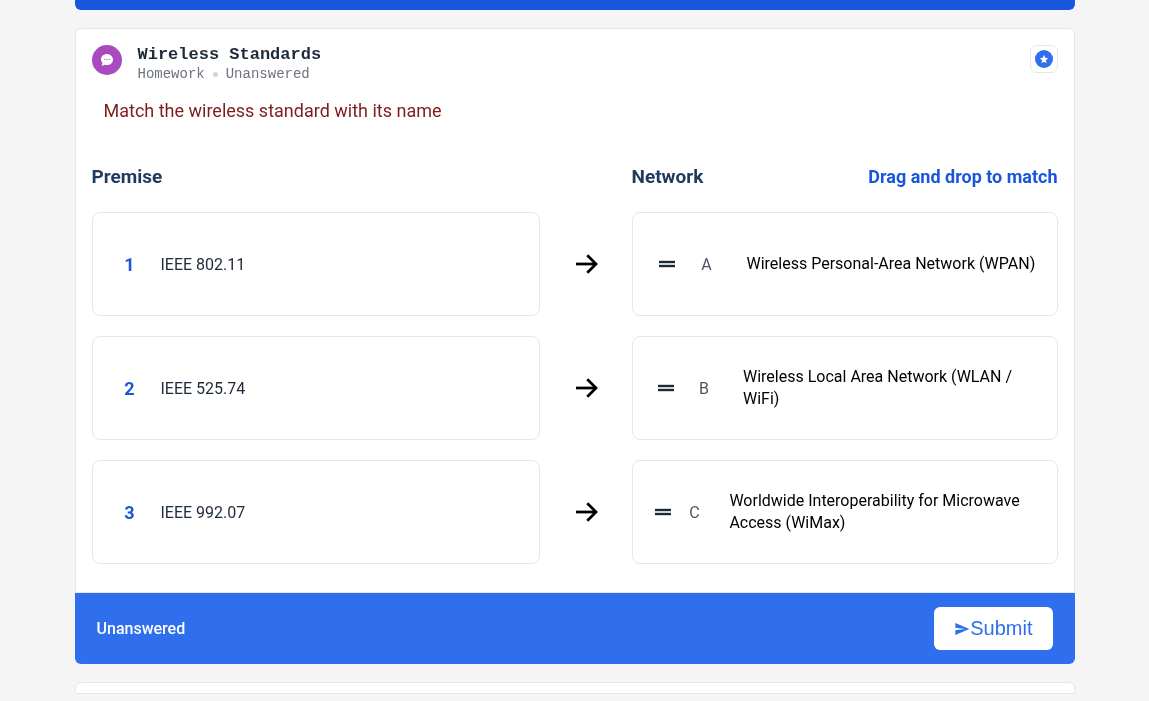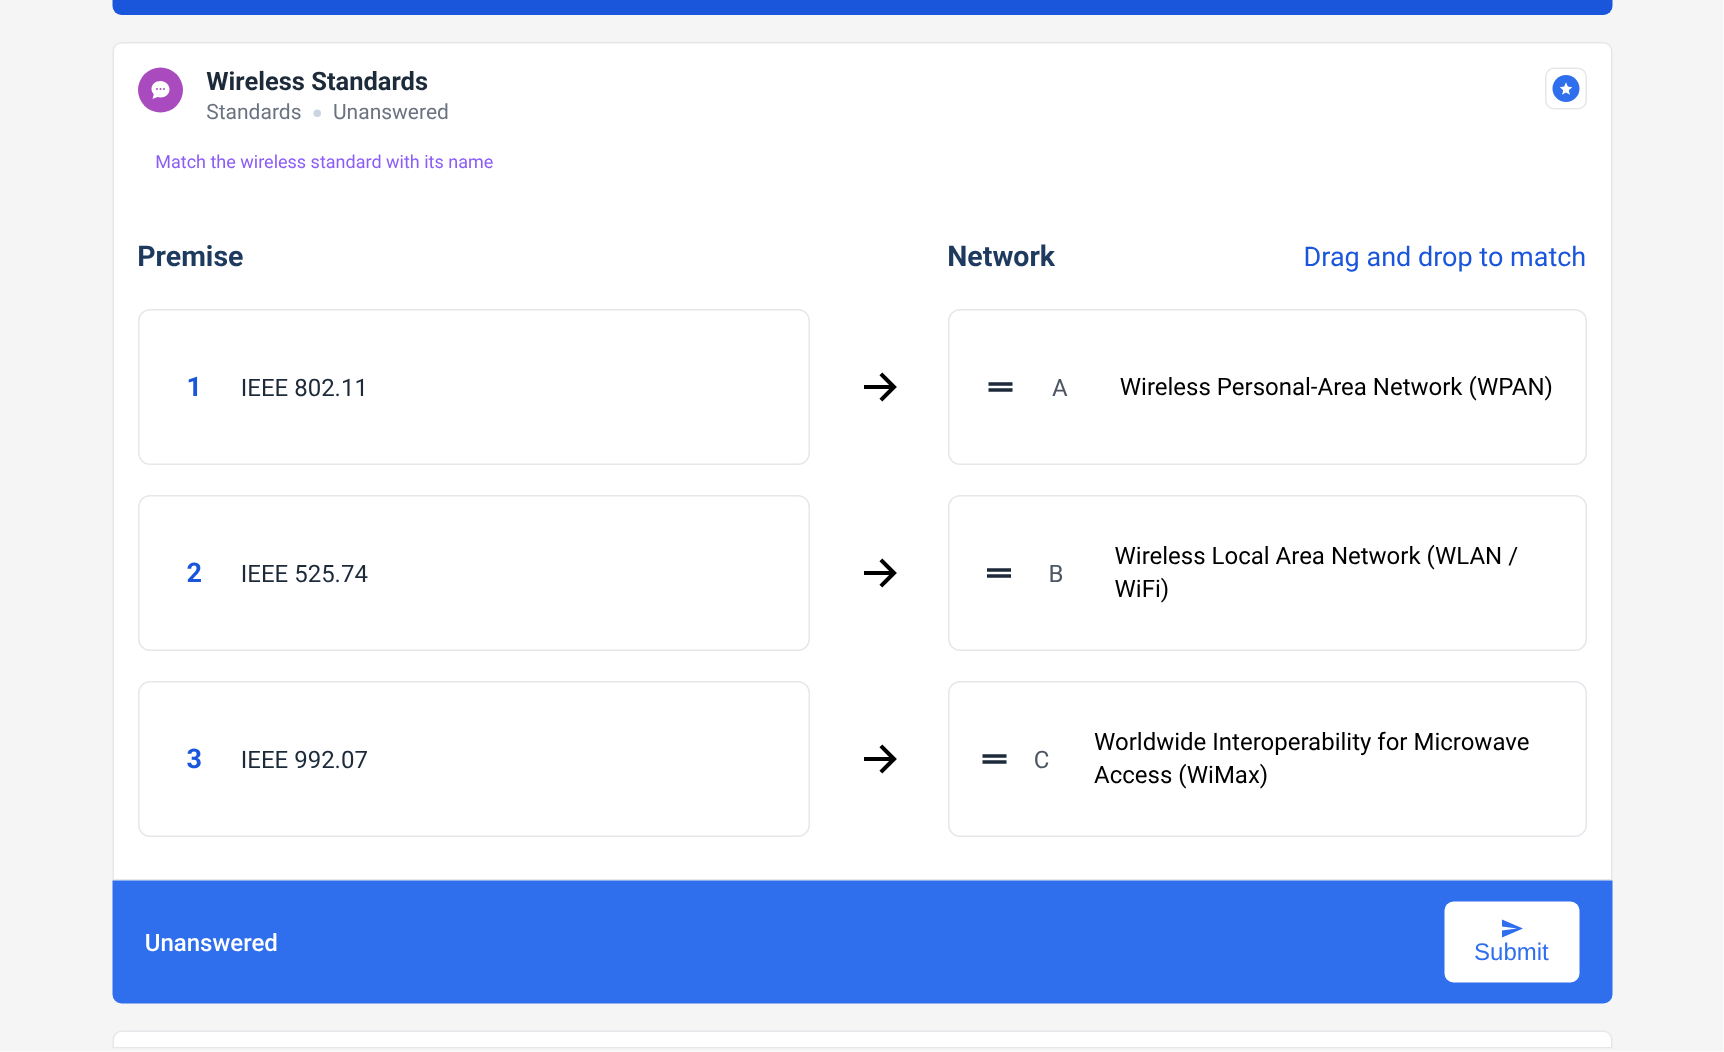--- a/index.html
+++ b/index.html
@@ -37,20 +37,21 @@
       border-radius: 50%;
       display: flex;
       align-items: center;
       justify-content: center;
       flex-shrink: 0;
     }
     .chat-icon svg { width: 16px; height: 16px; }
     .header-text {
       margin-left: 16px;
       flex: 1;
+      font-family: Liberation Mono, monospace;
     }
     .question-title {
       font-size: 17px;
       font-weight: 700;
       color: #1c2a3a;
     }
     .meta-row {
       margin-top: 2px;
       display: flex;
       align-items: center;
@@ -82,22 +83,22 @@
       height: 18px;
       background: #2f6fed;
       border-radius: 50%;
       display: flex;
       align-items: center;
       justify-content: center;
     }
     .star-badge-inner svg { width: 10px; height: 10px; fill:#fff; }
     .prompt {
       padding: 18px 28px 26px 28px;
-      font-size: 12px;
-      color: #8b5cf6;
+      font-size: 18px;
+      color: #7f1d1d;
     }
     .columns-header {
       display: flex;
       padding: 0 16px;
       align-items: flex-end;
       margin-top: 18px;
     }
     .col-left-h {
       width: 448px;
       font-size: 19px;
@@ -111,21 +112,21 @@
       justify-content: space-between;
       align-items: baseline;
     }
     .response-label {
       font-size: 19px;
       font-weight: 700;
       color: #1e3a5f;
     }
     .drag-hint {
       font-size: 18px;
-      font-weight: 400;
+      font-weight: 700;
       color: #1a56db;
     }
     .rows {
       padding: 12px 16px 28px 16px;
     }
     .match-row {
       display: flex;
       align-items: stretch;
       margin-top: 20px;
     }
@@ -199,27 +200,26 @@
     .footer-status {
       font-size: 16px;
       font-weight: 500;
     }
     .submit-btn {
       background: #fff;
       color: #2f6fed;
       border: none;
       border-radius: 6px;
       padding: 10px 20px;
-      font-size: 16px;
+      font-size: 20px;
       font-weight: 500;
       display: flex;
       align-items: center;
       gap: 0;
       cursor: pointer;
-      flex-direction: column;
     }
     .submit-btn svg { width: 16px; height: 16px; fill: #2f6fed; }
     .next-card-peek {
       background: #fff;
       margin-top: 18px;
       height: 12px;
       border: 1px solid #e5e7eb;
       border-radius: 6px 6px 0 0;
     }
   </style>
@@ -235,21 +235,21 @@
         <svg viewBox="0 0 24 24">
             <path d="M12 3C7 3 3 6.5 3 11c0 2 0.9 3.8 2.3 5.2L4 21l5-2c1 .3 2 .5 3 .5 5 0 9-3.5 9-8S17 3 12 3z" fill="#fff"></path>
             <circle cx="8.5" cy="11" r="1" fill="#a94bbe"></circle>
             <circle cx="12" cy="11" r="1" fill="#a94bbe"></circle>
             <circle cx="15.5" cy="11" r="1" fill="#a94bbe"></circle>
           </svg>
       </div>
       <div class="header-text">
         <div class="question-title">Wireless Standards</div>
         <div class="meta-row">
-          <span>Standards</span>
+          <span>Homework</span>
           <span class="dot"></span>
           <span>Unanswered</span>
         </div>
       </div>
       <div class="star-badge">
         <div class="star-badge-inner">
           <svg viewBox="0 0 24 24">
               <path d="M12 2l2.9 6.9L22 10l-5.5 4.8L18.2 22 12 18.3 5.8 22l1.7-7.2L2 10l7.1-1.1z"></path>
             </svg>
         </div>

